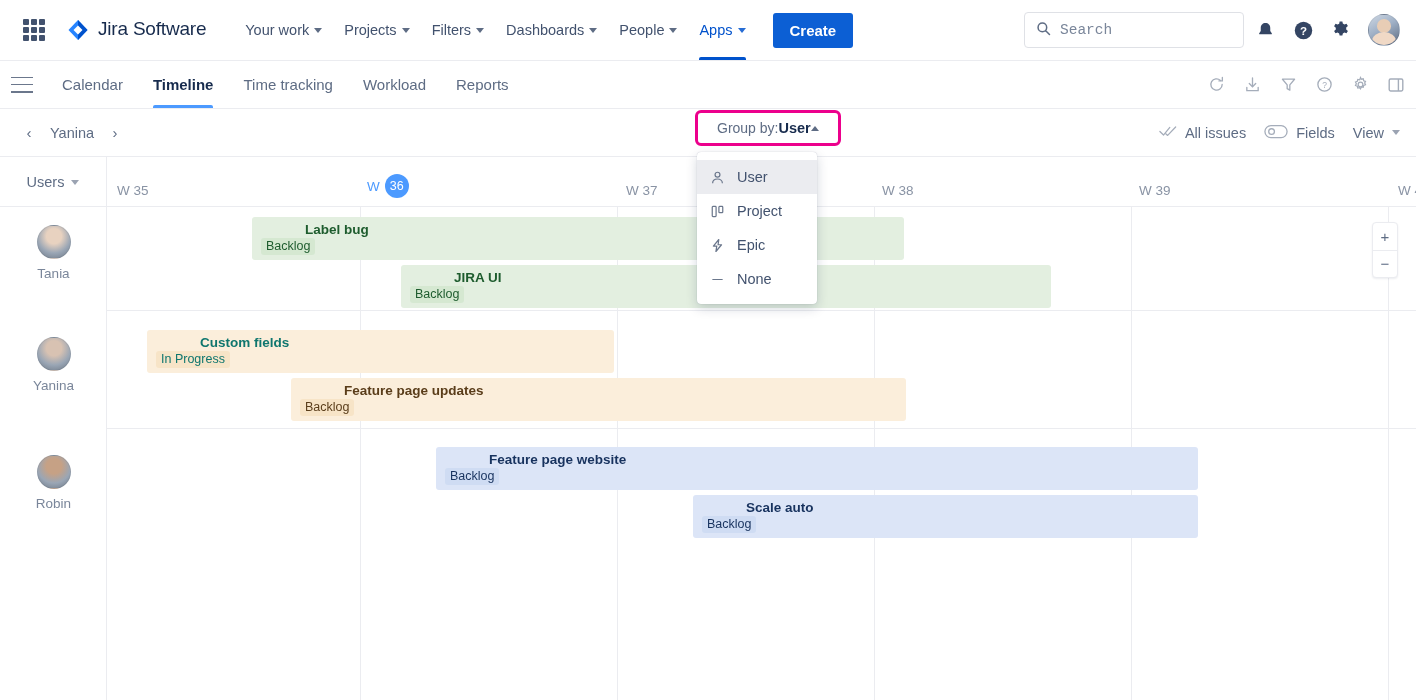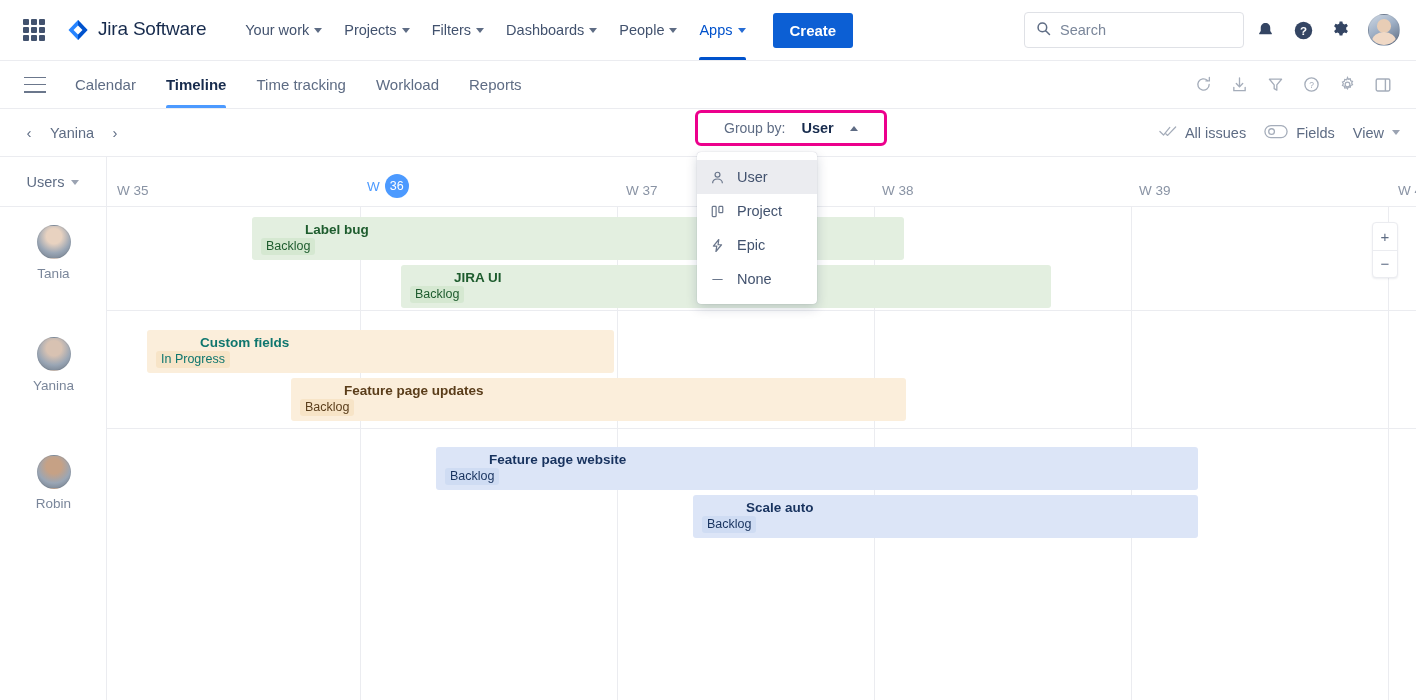--- a/index.html
+++ b/index.html
@@ -43,21 +43,21 @@
     font-size: 15px; font-weight: bold; font-family: inherit;
     padding: 9px 17px; border-radius: 3px; cursor: pointer;
   }
   .top-right { margin-left: auto; display: flex; align-items: center; gap: 4px; }
   .searchbox {
     width: 220px; height: 36px; border: 1px solid #dfe1e6; border-radius: 4px;
     display: flex; align-items: center; gap: 9px; padding: 0 11px; background: #fff;
   }
   .searchbox input {
     border: none; outline: none; font-size: 14.5px; color: #5e6c84;
-    font-family: Liberation Sans, sans-serif; width: 100%; background: transparent;
+    font-family: Liberation Mono, monospace; width: 100%; background: transparent;
   }
   .searchbox input::placeholder { color: #7a869a; }
   .icon-btn {
     width: 34px; height: 34px; display: flex; align-items: center;
     justify-content: center; border-radius: 50%; cursor: pointer; color: #42526e;
   }
   .avatar {
     width: 32px; height: 32px; border-radius: 50%; margin-left: 6px;
     cursor: pointer; overflow: hidden; position: relative;
     background: linear-gradient(150deg,#cfd8e3 0%, #9fb0c6 45%, #5d6b80 100%);
@@ -69,21 +69,21 @@
   }
   .avatar::after {
     content:""; position:absolute; left:10%; top:58%; width:80%; height:60%;
     border-radius:50% 50% 0 0; background:#f0d9c6;
   }
 
   
   .tabbar {
     position: absolute; top: 61px; left: 0; width: 1416px; height: 48px;
     border-bottom: 1px solid #ebecf0; display: flex; align-items: center;
-    padding: 0 14px; background: #fff;
+    padding: 0 1px; background: #fff;
   }
   .hamburger { width: 22px; height: 16px; display:flex; flex-direction: column;
     justify-content: space-between; margin: 0 14px 0 10px; cursor: pointer; }
   .hamburger span { height: 1.6px; background: #6b778c; display: block; }
   .tab {
     height: 100%; display: flex; align-items: center; padding: 0 15px;
     font-size: 15px; color: #5e6c84; cursor: pointer; position: relative;
   }
   .tab.active { color: #172b4d; font-weight: bold; }
   .tab.active::after {
@@ -103,21 +103,21 @@
   .nav-arrow { width: 26px; height: 26px; display:flex; align-items:center;
     justify-content:center; color:#5e6c84; cursor:pointer; font-size: 15px;}
   .today-btn { font-size: 14.5px; color: #5e6c84; padding: 4px 8px;
     cursor: pointer; border-radius: 3px; }
   .groupby-wrap { position: absolute; left: 695px; top: 110px; z-index: 40; }
   .groupby-hl {
     border: 3px solid #ec008c; border-radius: 6px; padding: 1px;
     display: inline-block; background: #fff;
   }
   .groupby-btn {
-    display: flex; align-items: center; gap: 16px; padding: 6px 25px;
+    display: flex; align-items: center; gap: 0; padding: 6px 18px;
     font-size: 14px; color: #5e6c84; cursor: pointer; background: #fff;
     border-radius: 3px; white-space: nowrap;
   }
   .groupby-val { color: #172b4d; font-weight: bold; font-size: 14.5px; }
   .caret-up { width:0;height:0;border-left:4.5px solid transparent;
     border-right:4.5px solid transparent;border-bottom:5px solid #5e6c84; }
   .ctrl-right { margin-left: auto; display: flex; align-items: center; gap: 18px; }
   .ctrl-item { display:flex; align-items:center; gap: 8px; font-size: 14.5px;
     color:#5e6c84; cursor:pointer; }
 

